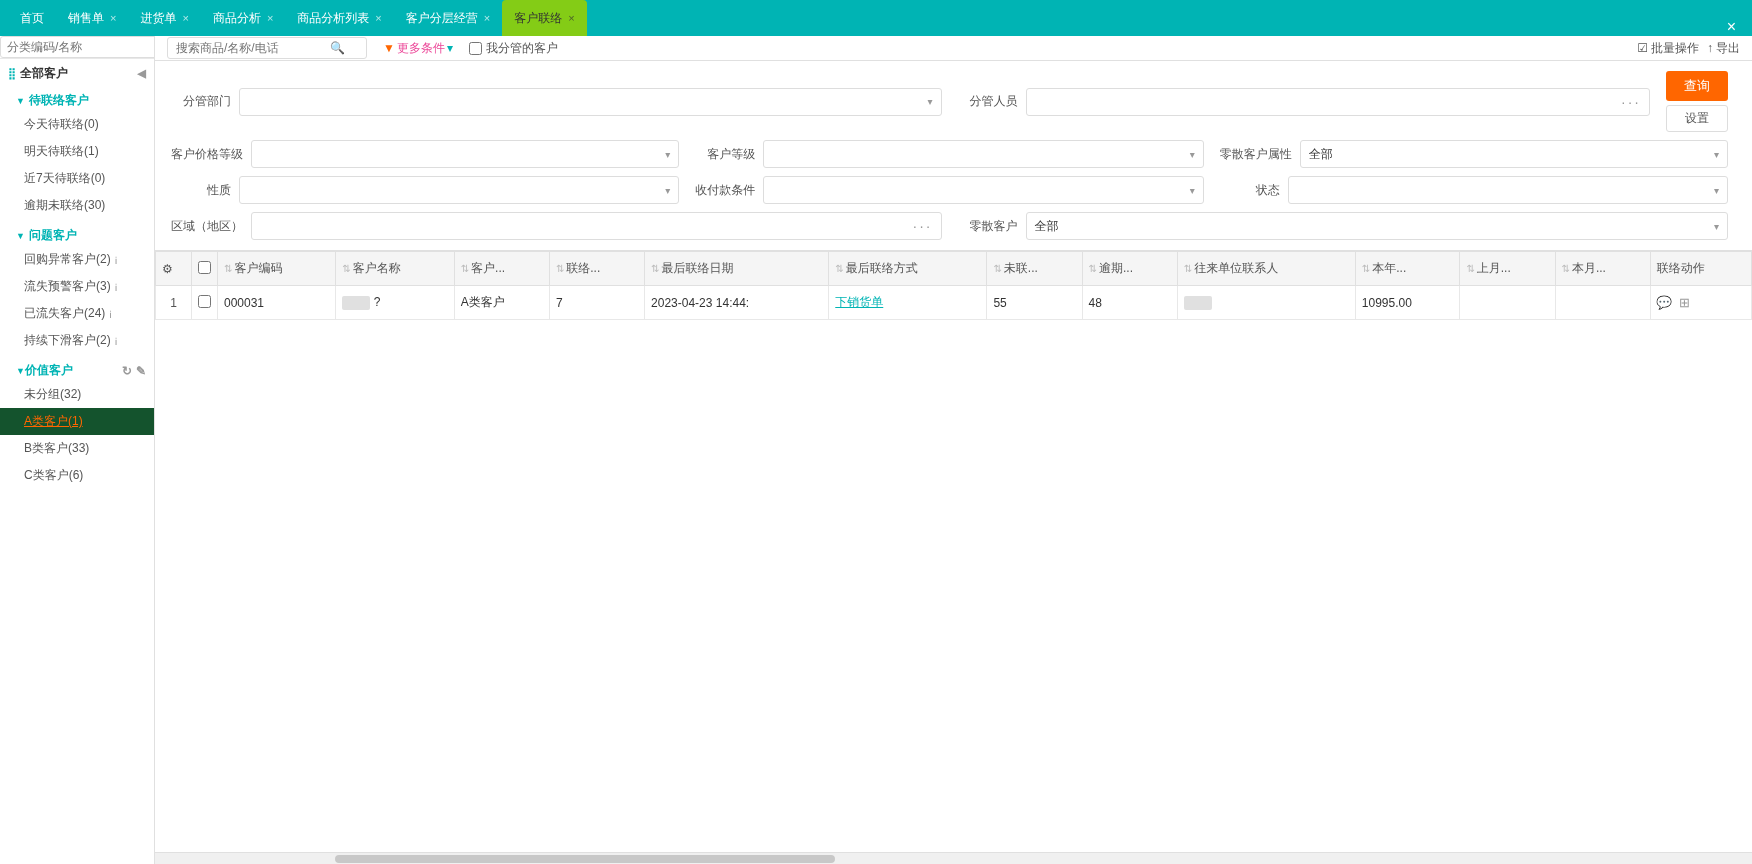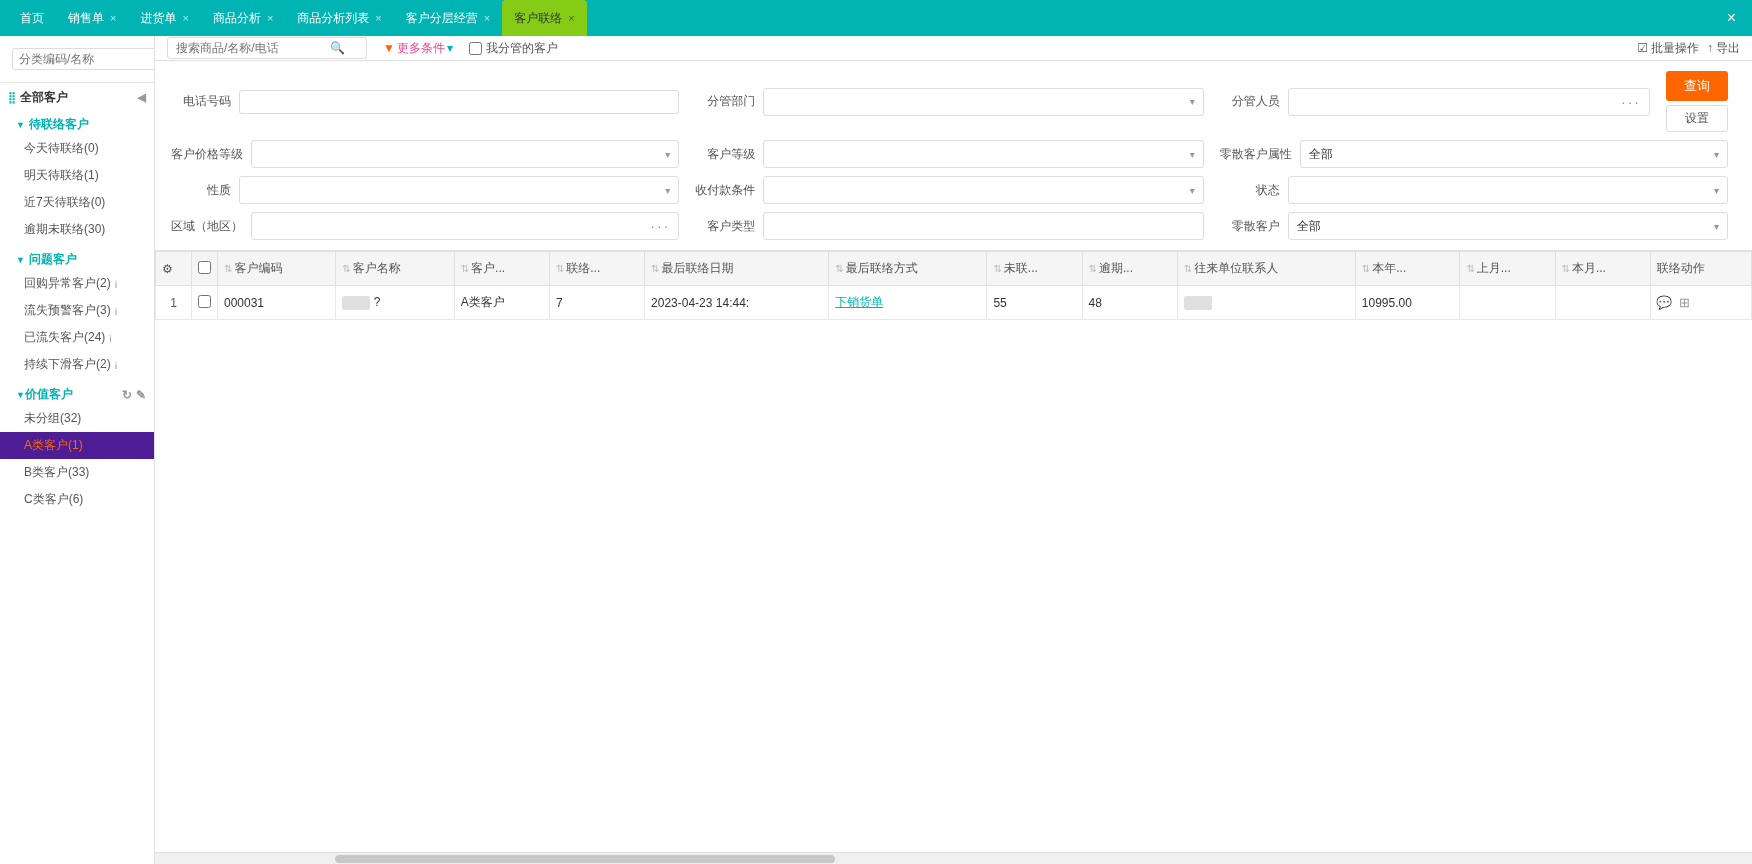--- a/index.html
+++ b/index.html
@@ -3,21 +3,21 @@
   <meta charset="utf-8">
   <style>
     * { box-sizing: border-box; margin: 0; padding: 0; font-family: 'Microsoft YaHei', Arial, sans-serif; font-size: 12px; }
     body { background: #f0f0f0; width: 1752px; height: 864px; overflow: hidden; }
     
     
     .top-nav {
       background: #00b4b4;
       height: 36px;
       display: flex;
-      align-items: center;
+      align-items: flex-end;
       padding: 0 8px;
       color: white;
     }
     .nav-item {
       padding: 0 12px;
       height: 36px;
       display: flex;
       align-items: center;
       cursor: pointer;
       color: white;
@@ -48,21 +48,21 @@
     
     .sidebar {
       width: 155px;
       background: white;
       border-right: 1px solid #e0e0e0;
       display: flex;
       flex-direction: column;
       overflow-y: auto;
     }
     .sidebar-search {
-      padding: 12px;
+      padding: 0;
       border-bottom: 1px solid #e8e8e8;
       display: flex;
       align-items: flex-end;
       gap: 4px;
     }
     .sidebar-search input {
       flex: 1;
       border: 1px solid #ddd;
       border-radius: 3px;
       padding: 3px 6px;
@@ -93,21 +93,21 @@
     }
     .triangle { font-size: 9px; }
     .sidebar-item {
       padding: 5px 8px 5px 24px;
       color: #555;
       cursor: pointer;
       display: flex;
       align-items: center;
       gap: 4px;
     }
-    .sidebar-item.active { background: #4c1d95; color: #ff6600; }
+    .sidebar-item.active { background: #14532d; color: #ff6600; text-decoration: underline; }
     .sidebar-item .info-icon { color: #999; font-size: 10px; }
     .sidebar-section { padding-bottom: 4px; }
     .value-group-header {
       display: flex;
       align-items: center;
       padding: 4px 8px 2px 16px;
       color: #00b4b4;
       font-size: 12px;
       font-weight: bold;
     }
@@ -507,24 +507,20 @@
         <div class="export-btn">
           <span>↑</span>
           <span>导出</span>
         </div>
       </div>
     </div>
 
     <div class="advanced-filter">
       <div class="filter-row">
         <div class="filter-cell">
-          <span class="filter-label">电话号码</span>
-          <input class="filter-input" type="text" style="">
-        </div>
-        <div class="filter-cell">
           <span class="filter-label">分管部门</span>
           <div class="filter-select">
             <span></span>
             <span class="filter-select-arrow">▾</span>
           </div>
         </div>
         <div class="filter-cell">
           <span class="filter-label">分管人员</span>
           <div class="filter-select">
             <span></span>
@@ -581,26 +577,20 @@
             <span class="filter-select-arrow">▾</span>
           </div>
         </div>
       </div>
       <div class="filter-row">
         <div class="filter-cell">
           <span class="filter-label">区域（地区）</span>
           <div class="filter-select">
             <span></span>
             <span class="filter-select-dots">···</span>
-          </div>
-        </div>
-        <div class="filter-cell">
-          <span class="filter-label">客户类型</span>
-          <div class="filter-select">
-            <span></span>
           </div>
         </div>
         <div class="filter-cell">
           <span class="filter-label">零散客户</span>
           <div class="filter-select">
             <span>全部</span>
             <span class="filter-select-arrow">▾</span>
           </div>
         </div>
       </div>

